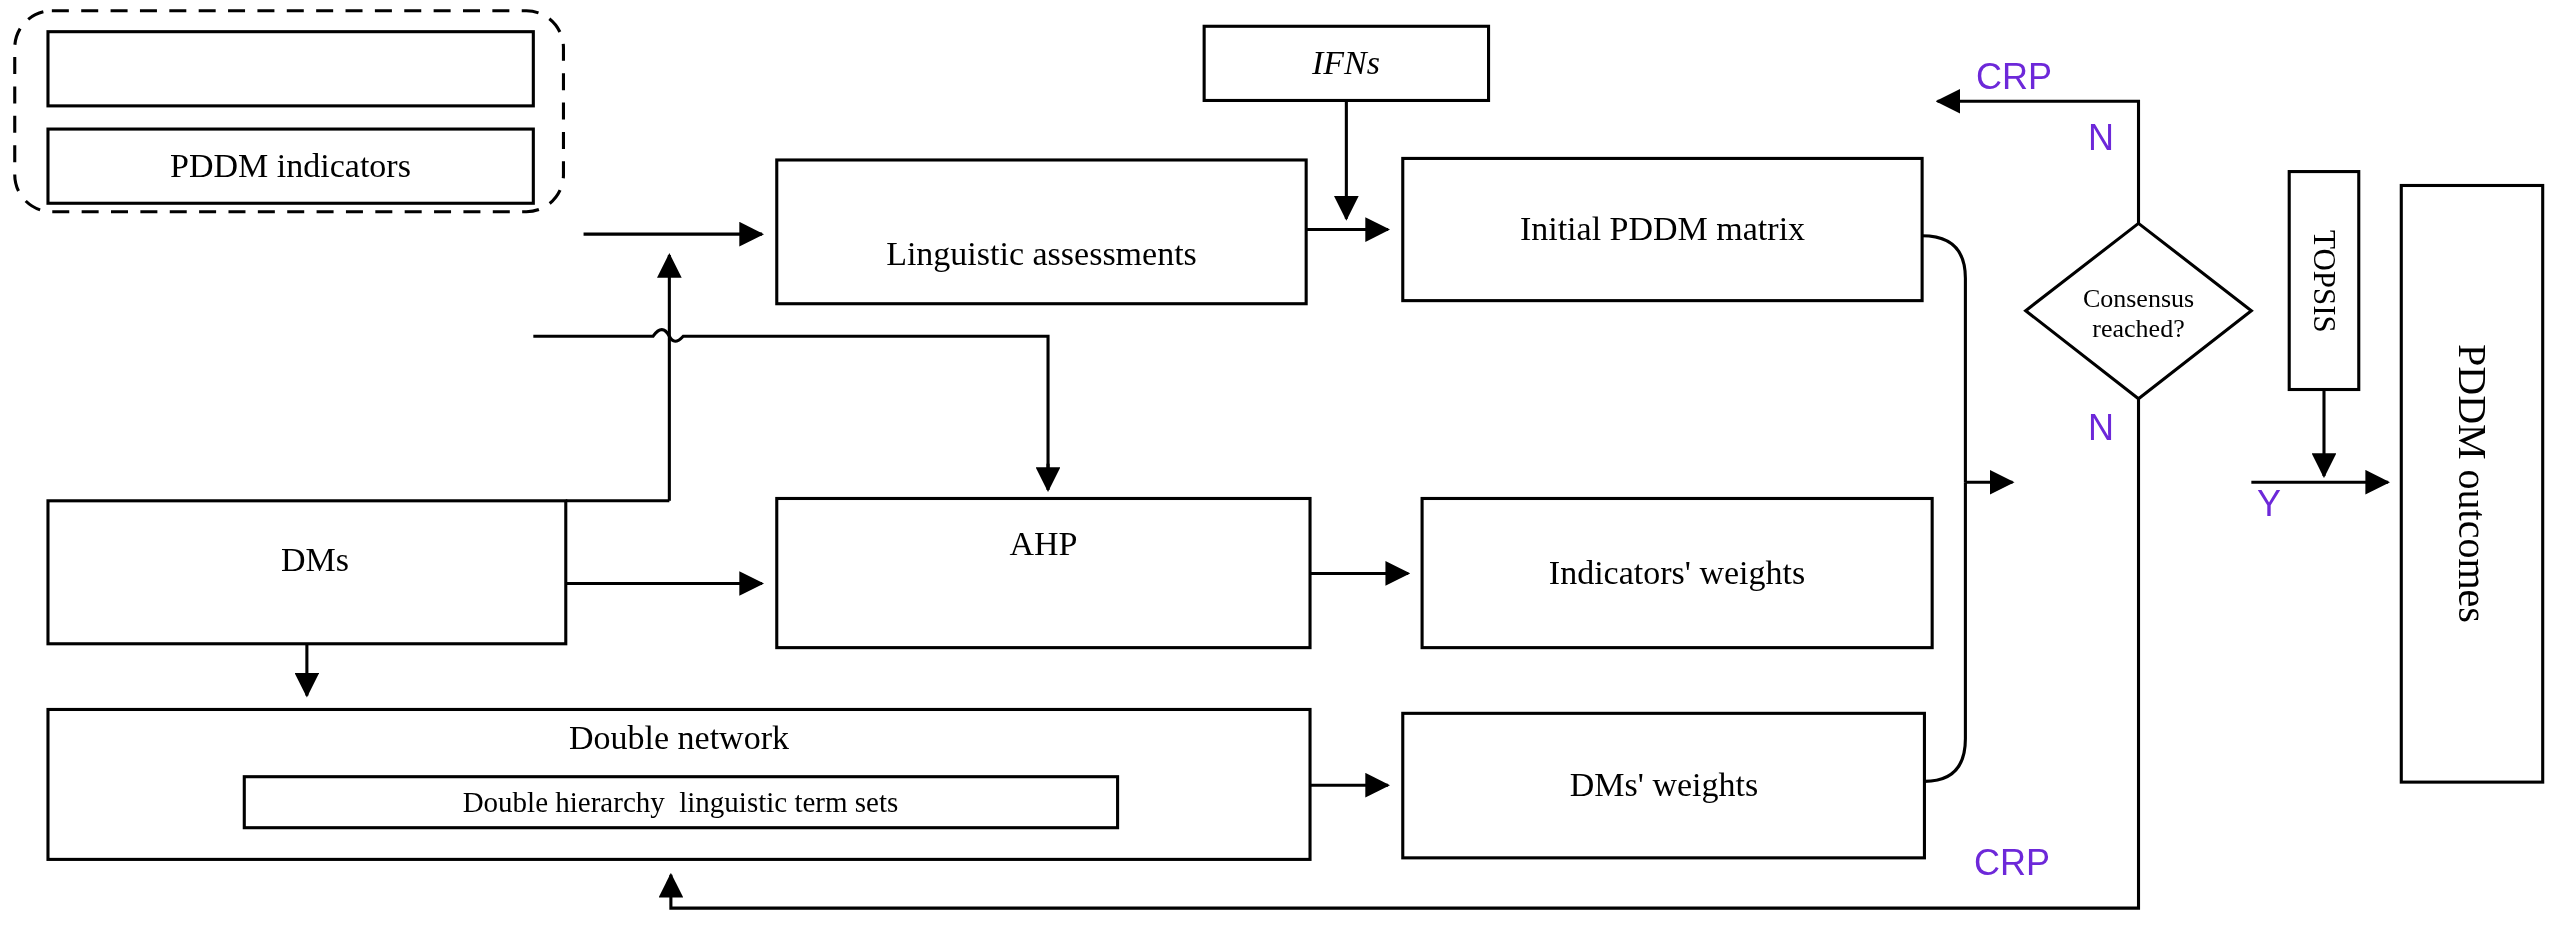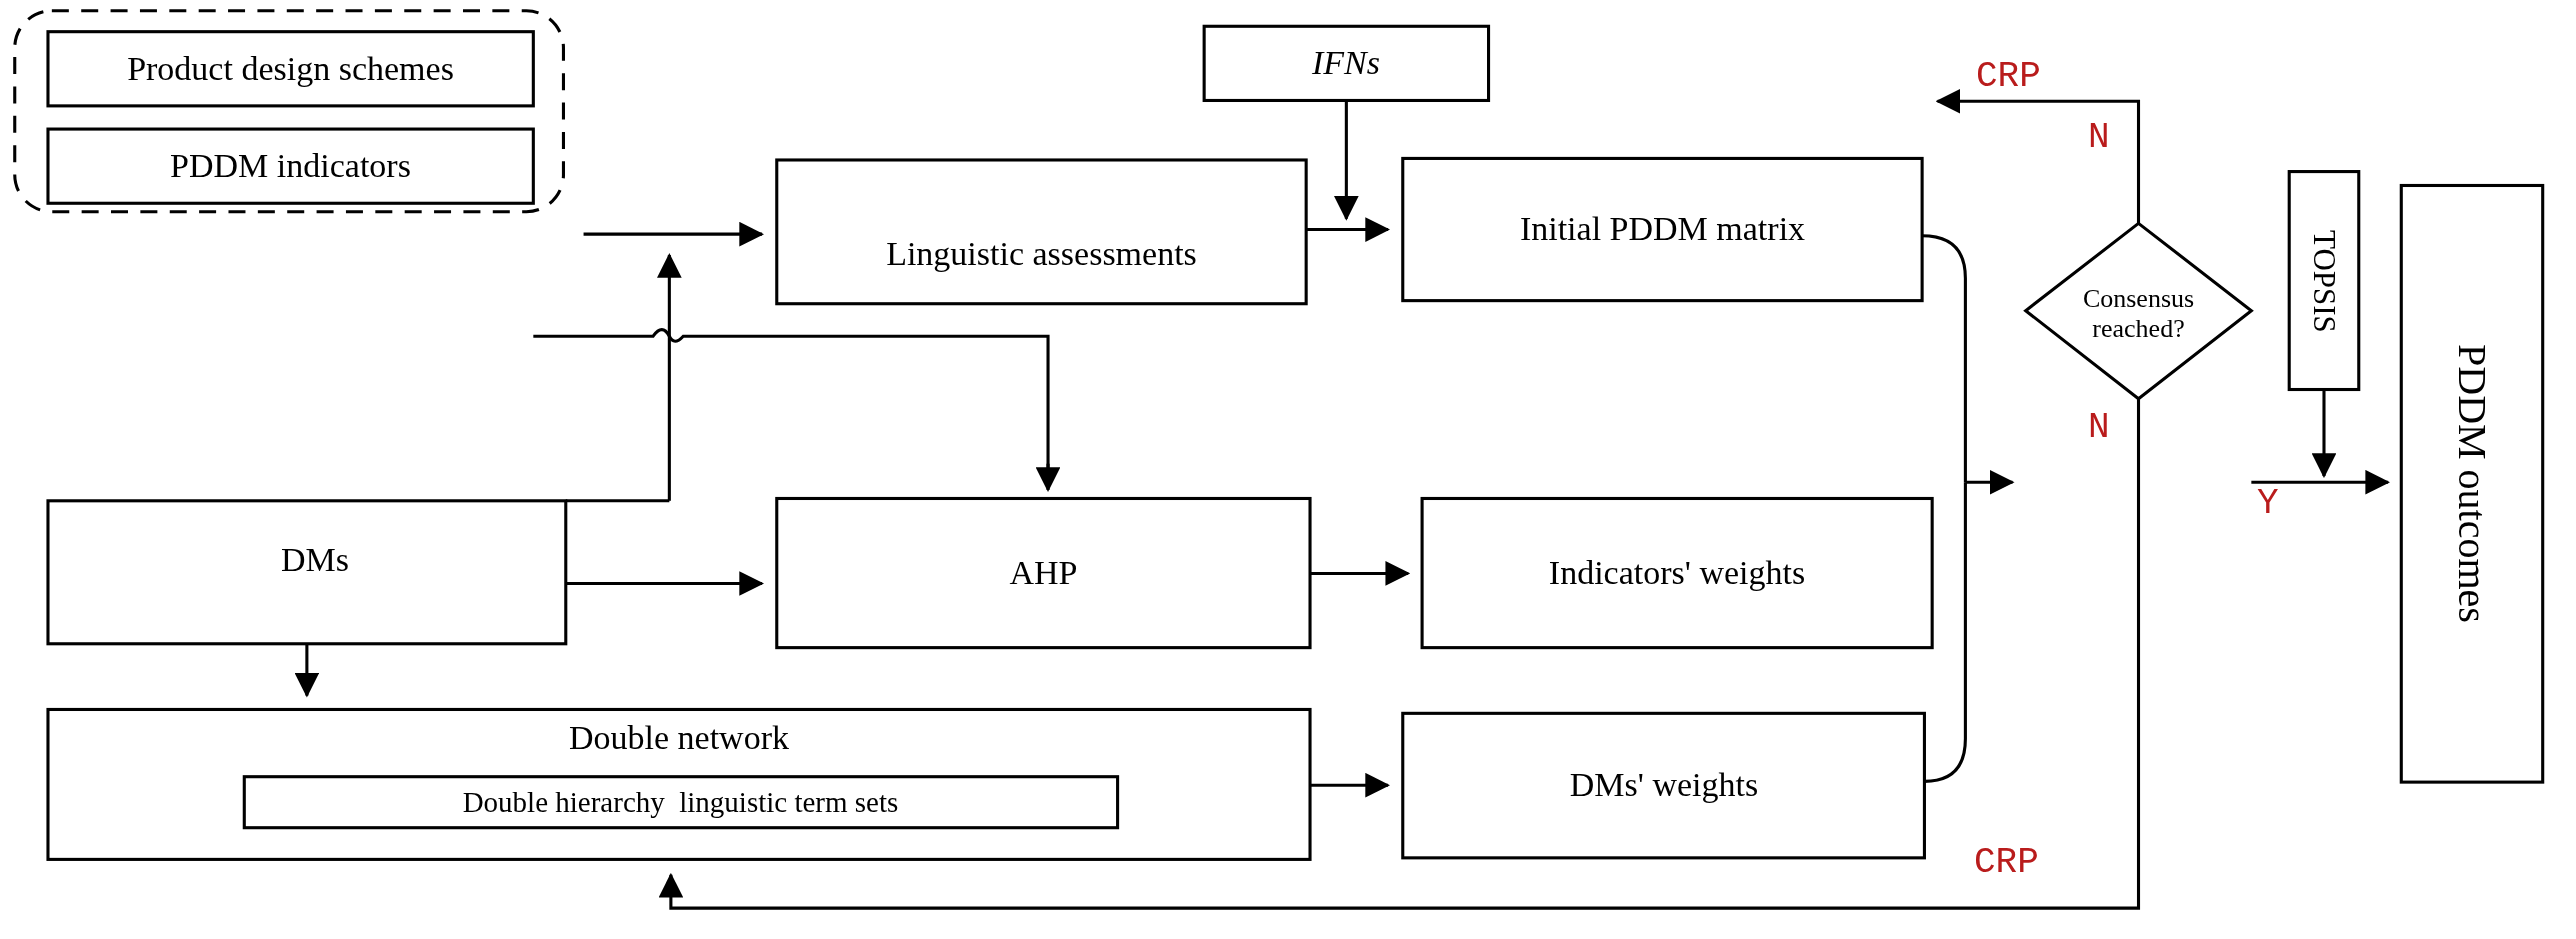--- a/index.html
+++ b/index.html
@@ -12,22 +12,22 @@
     display:flex;align-items:center;justify-content:center;
     text-align:center;
     color:#000;
     font-family:"Liberation Serif", serif;
     white-space:pre;
     pointer-events:none;
     line-height:1.12;
   }
   .edge-label{
     position:absolute;
-    color:#b91c1c;
-    font-family:Liberation Mono, monospace;
+    color:#6d28d9;
+    font-family:Liberation Sans, sans-serif;
     white-space:pre;
   }
   .rot90{ writing-mode:vertical-rl; text-orientation:mixed; }
 </style>
 </head>
 <body>
 
 <div id="canvas">
 
   <svg viewBox="0 0 3333 1215" xmlns="http://www.w3.org/2000/svg">
@@ -89,33 +89,32 @@
 
       <path d="M 2767 516 L 2767 1175 L 868 1175 L 868 1132" marker-end="url(#arrow)"></path>
 
       <path d="M 2913 624 L 3090 624" marker-end="url(#arrow)"></path>
 
       <path d="M 3007 504 L 3007 616" marker-end="url(#arrow)"></path>
 
     </g>
   </svg>
 
-  <div class="node-label" style="left:48px;top:32px;width:485px;height:74px;font-size:34px;">Product design schemes</div>
 
   <div class="node-label" style="left:48px;top:129px;width:485px;height:74px;font-size:34px;border-radius:31px;">PDDM indicators</div>
 
   <div class="node-label" style="left:1204px;top:26px;width:284px;height:74px;font-size:34px;font-style:italic;">IFNs</div>
 
   <div class="node-label" style="left:777px;top:160px;width:529px;height:188px;font-size:34px;">Linguistic assessments</div>
 
   <div class="node-label" style="left:1403px;top:158px;width:519px;height:142px;font-size:34px;">Initial PDDM matrix</div>
 
   <div class="node-label" style="left:48px;top:501px;width:518px;height:119px;font-size:34px;padding-left:8px;">DMs</div>
 
-  <div class="node-label" style="left:777px;top:499px;width:533px;height:149px;font-size:34px;">AHP</div>
+  <div class="node-label" style="left:777px;top:470px;width:533px;height:149px;font-size:34px;">AHP</div>
 
   <div class="node-label" style="left:1422px;top:499px;width:510px;height:149px;font-size:34px;">Indicators' weights</div>
 
   <div class="node-label" style="left:48px;top:717px;width:1262px;height:43px;font-size:34px;">Double network</div>
 
   <div class="node-label" style="left:244px;top:777px;width:873px;height:51px;font-size:29px;">Double hierarchy  linguistic term sets</div>
 
   <div class="node-label" style="left:1403px;top:713px;width:522px;height:145px;font-size:34px;">DMs' weights</div>
 
   <div class="node-label" style="left:2038px;top:267px;width:201px;height:93px;font-size:26px;">

